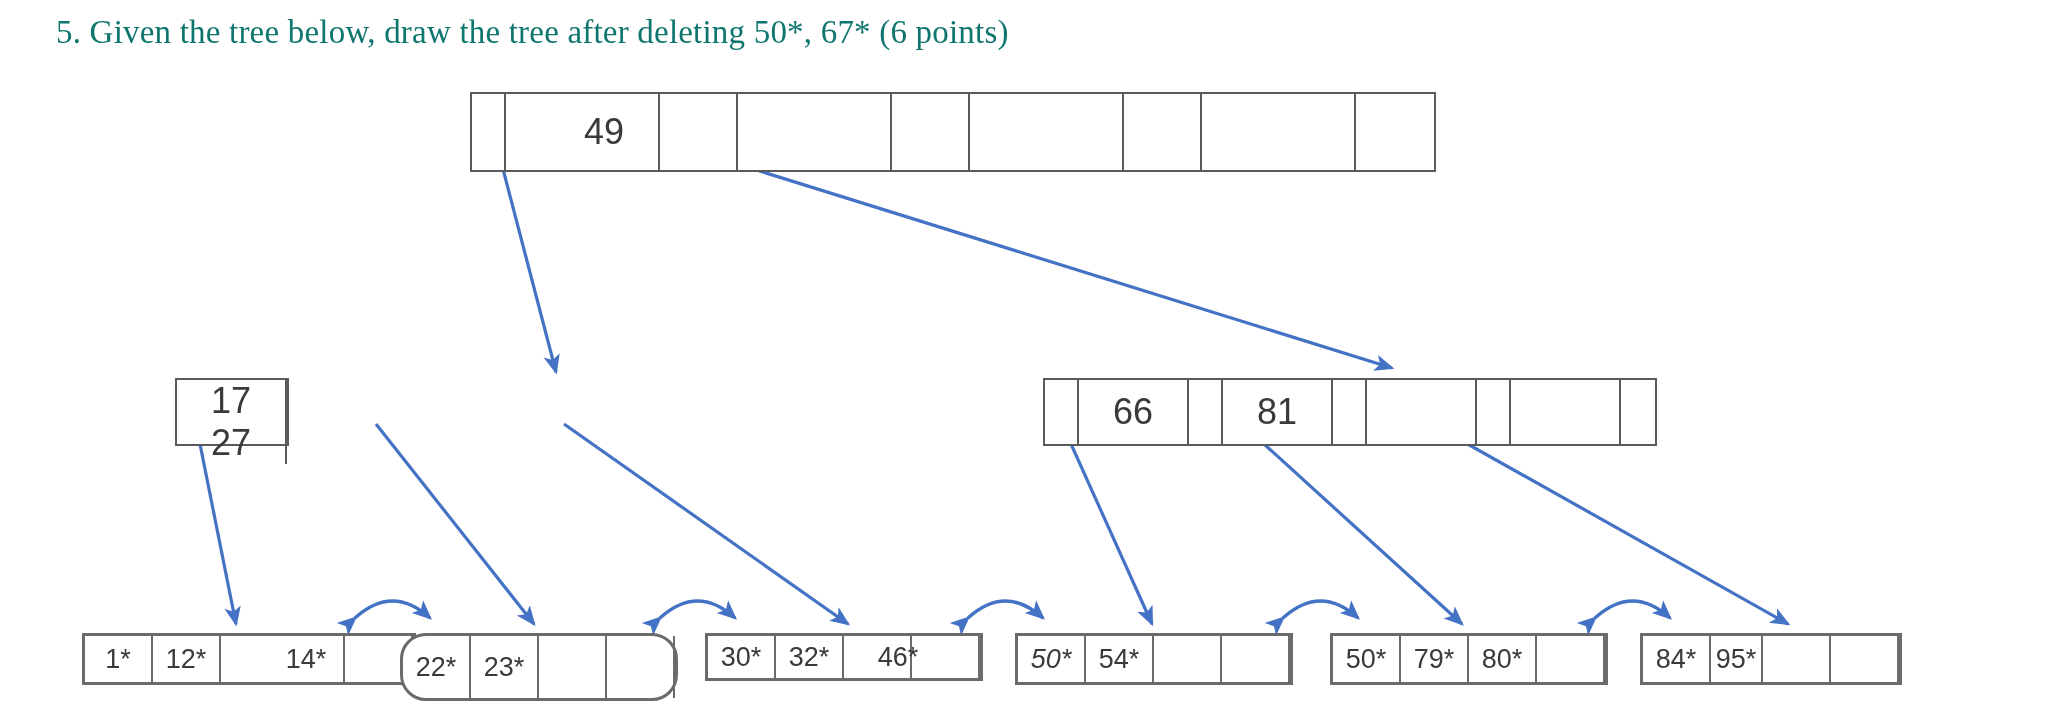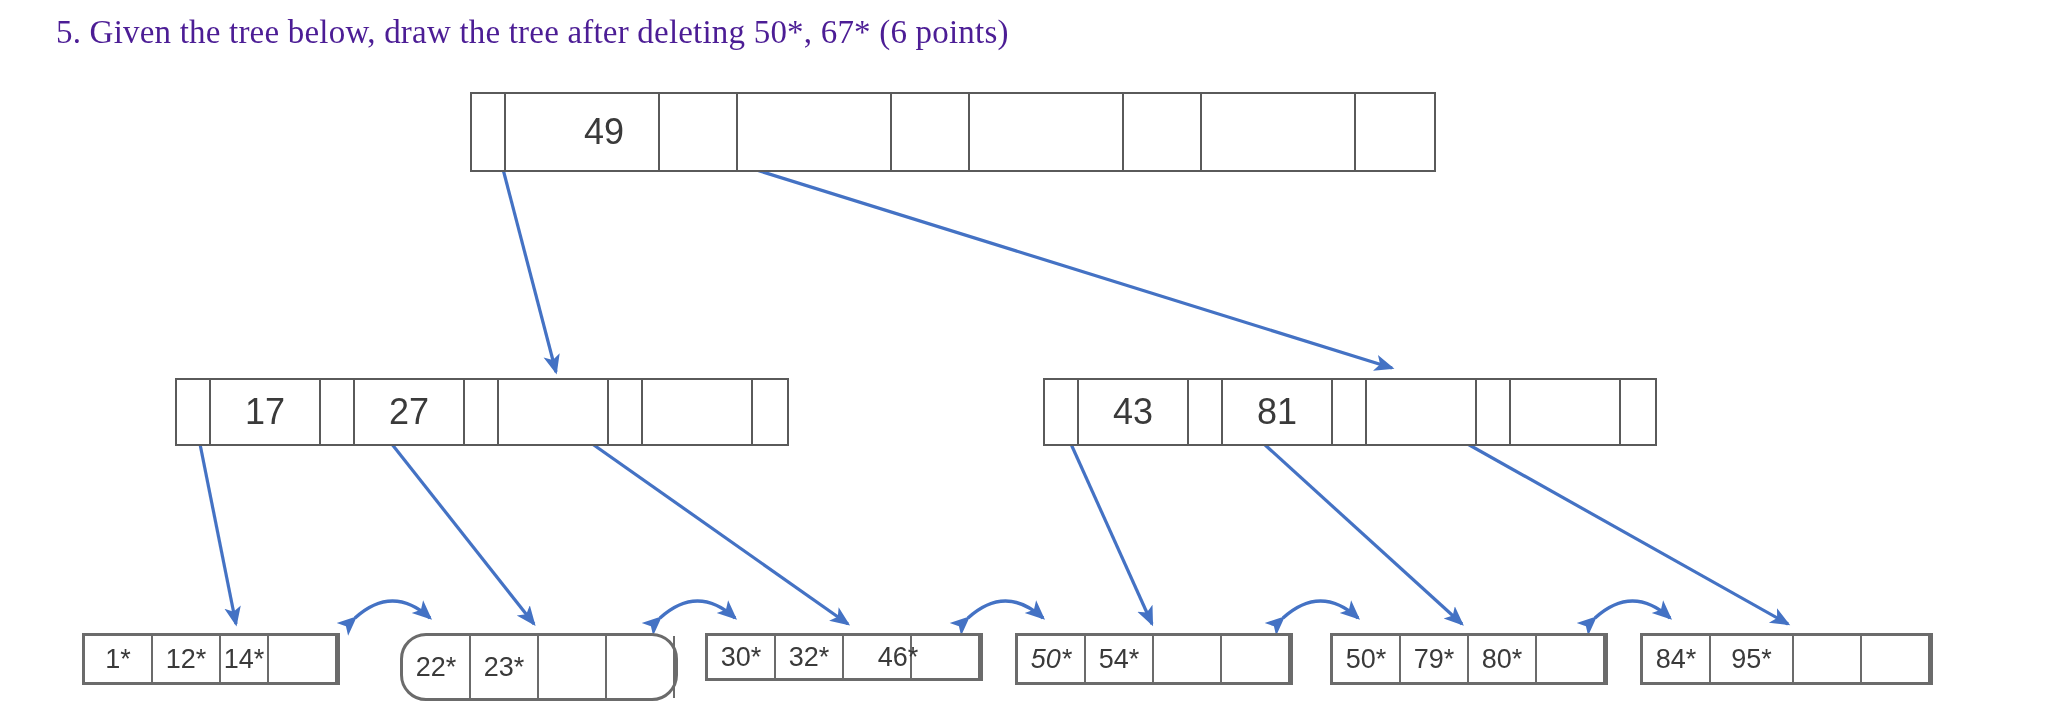--- a/index.html
+++ b/index.html
@@ -2,21 +2,21 @@
 <html><head>
 <meta charset="utf-8">
 <style>
   html,body{margin:0;padding:0;background:#ffffff;}
   body{width:2054px;height:706px;position:relative;overflow:hidden;
        font-family:"Liberation Sans",sans-serif;}
 
   .question{
     position:absolute; left:56px; top:14px;
     font-family:"Liberation Serif",serif;
-    font-size:33px; color:#4c1d95; white-space:nowrap;
+    font-size:33px; color:#0f766e; white-space:nowrap;
     letter-spacing:0.2px;
   }
 
   
   .node{
     position:absolute;
     display:flex;
     box-sizing:border-box;
     background:#ffffff;
     border:2px solid #5a5a5a;
@@ -86,46 +86,46 @@
       <div class="cell ptr"></div>
       <div class="cell key">49</div>
       <div class="cell ptr"></div>
       <div class="cell key"></div>
       <div class="cell ptr"></div>
       <div class="cell key"></div>
       <div class="cell ptr"></div>
       <div class="cell key"></div>
       <div class="cell ptr"></div>
     </div>
-    <div class="node internal" style="left: 175px; top: 378px; height: 68px;">
+    <div class="node internal" style="left: 175px; top: 378px; height: 68px; flex-direction: column;">
       <div class="cell ptr"></div>
       <div class="cell key">17</div>
       <div class="cell ptr"></div>
       <div class="cell key">27</div>
       <div class="cell ptr"></div>
       <div class="cell key"></div>
       <div class="cell ptr"></div>
       <div class="cell key"></div>
       <div class="cell ptr"></div>
     </div>
     <div class="node internal" style="left: 1043px; top: 378px; height: 68px;">
       <div class="cell ptr"></div>
-      <div class="cell key">43</div>
+      <div class="cell key">66</div>
       <div class="cell ptr"></div>
       <div class="cell key">81</div>
       <div class="cell ptr"></div>
       <div class="cell key"></div>
       <div class="cell ptr"></div>
       <div class="cell key"></div>
       <div class="cell ptr"></div>
     </div>
     <div class="node leaf" style="left: 82px; top: 633px; height: 52px;">
       <div class="cell" style="width: 68px;">1*</div>
       <div class="cell" style="width: 68px;">12*</div>
-      <div class="cell" style="width: 48px;">14*</div>
+      <div class="cell" style="width: 76px; margin-left: 48px;">14*</div>
       <div class="cell" style="width: 68px;"></div>
     </div>
     <div class="node leaf" style="left: 400px; top: 633px; height: 68px; border-radius: 26px;">
       <div class="cell" style="width: 68px;">22*</div>
       <div class="cell" style="width: 68px;">23*</div>
       <div class="cell" style="width: 68px;"></div>
       <div class="cell" style="width: 68px;"></div>
     </div>
     <div class="node leaf" style="left: 705px; top: 633px; height: 48px;">
       <div class="cell" style="width: 68px;">30*</div>
@@ -140,17 +140,17 @@
       <div class="cell" style="width: 68px;"></div>
     </div>
     <div class="node leaf" style="left: 1330px; top: 633px; height: 52px;">
       <div class="cell" style="width: 68px;">50*</div>
       <div class="cell" style="width: 68px;">79*</div>
       <div class="cell" style="width: 68px;">80*</div>
       <div class="cell" style="width: 68px;"></div>
     </div>
     <div class="node leaf" style="left: 1640px; top: 633px; height: 52px;">
       <div class="cell" style="width: 68px;">84*</div>
-      <div class="cell" style="width: 83px;">95*</div>
+      <div class="cell" style="width: 52px;">95*</div>
       <div class="cell" style="width: 68px;"></div>
       <div class="cell" style="width: 68px;"></div>
     </div>
   </div>
 
 </body></html>

